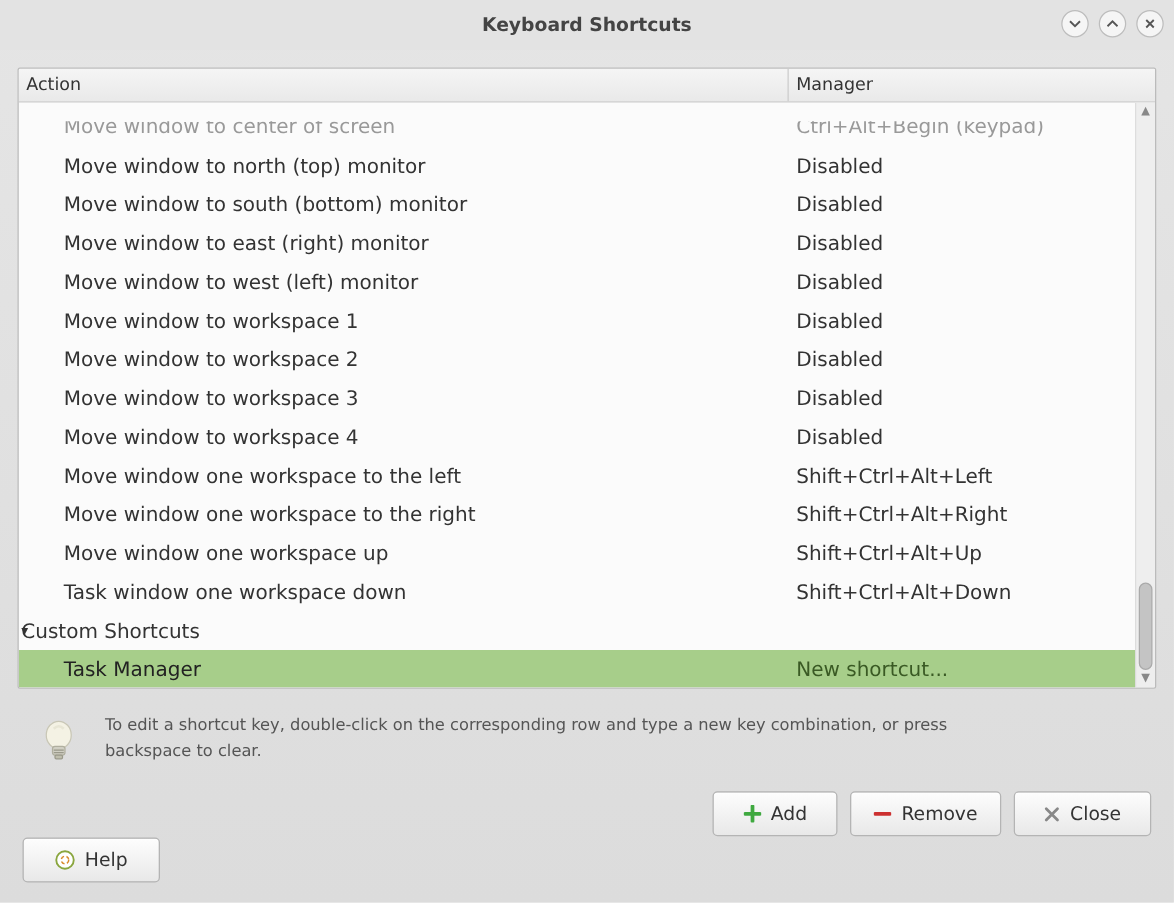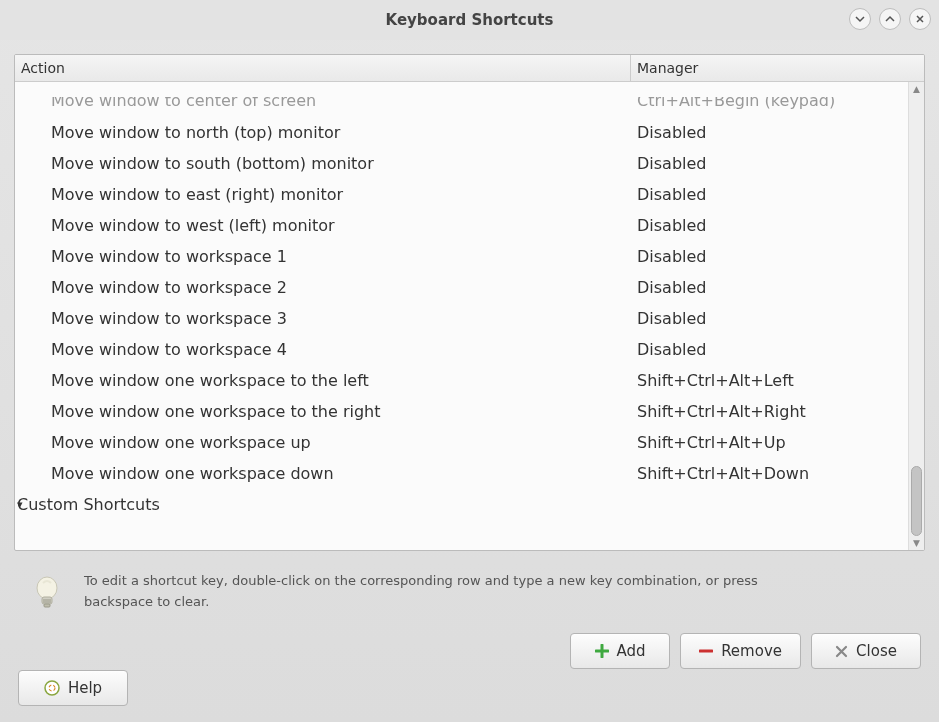--- a/index.html
+++ b/index.html
@@ -281,27 +281,31 @@
             </div>
             <div class="row">
               <div class="action-cell">Move window one workspace to the right</div>
               <div class="shortcut-cell">Shift+Ctrl+Alt+Right</div>
             </div>
             <div class="row">
               <div class="action-cell">Move window one workspace up</div>
               <div class="shortcut-cell">Shift+Ctrl+Alt+Up</div>
             </div>
             <div class="row">
-              <div class="action-cell">Move window one workspace down</div>
+              <div class="action-cell">Task window one workspace down</div>
               <div class="shortcut-cell">Shift+Ctrl+Alt+Down</div>
             </div>
             <div class="row group">
               <span class="expander">▾</span>
               <div class="action-cell">Custom Shortcuts</div>
               <div class="shortcut-cell"></div>
+            </div>
+            <div class="row selected">
+              <div class="action-cell">Task Manager</div>
+              <div class="shortcut-cell placeholder">New shortcut...</div>
             </div>
           </div>
         <div class="scrollbar">
           <div class="scroll-arrow up">▲</div>
           <div class="scrollbar-track">
             <div class="scrollbar-thumb"></div>
           </div>
           <div class="scroll-arrow down">▼</div>
         </div>
       </div>

